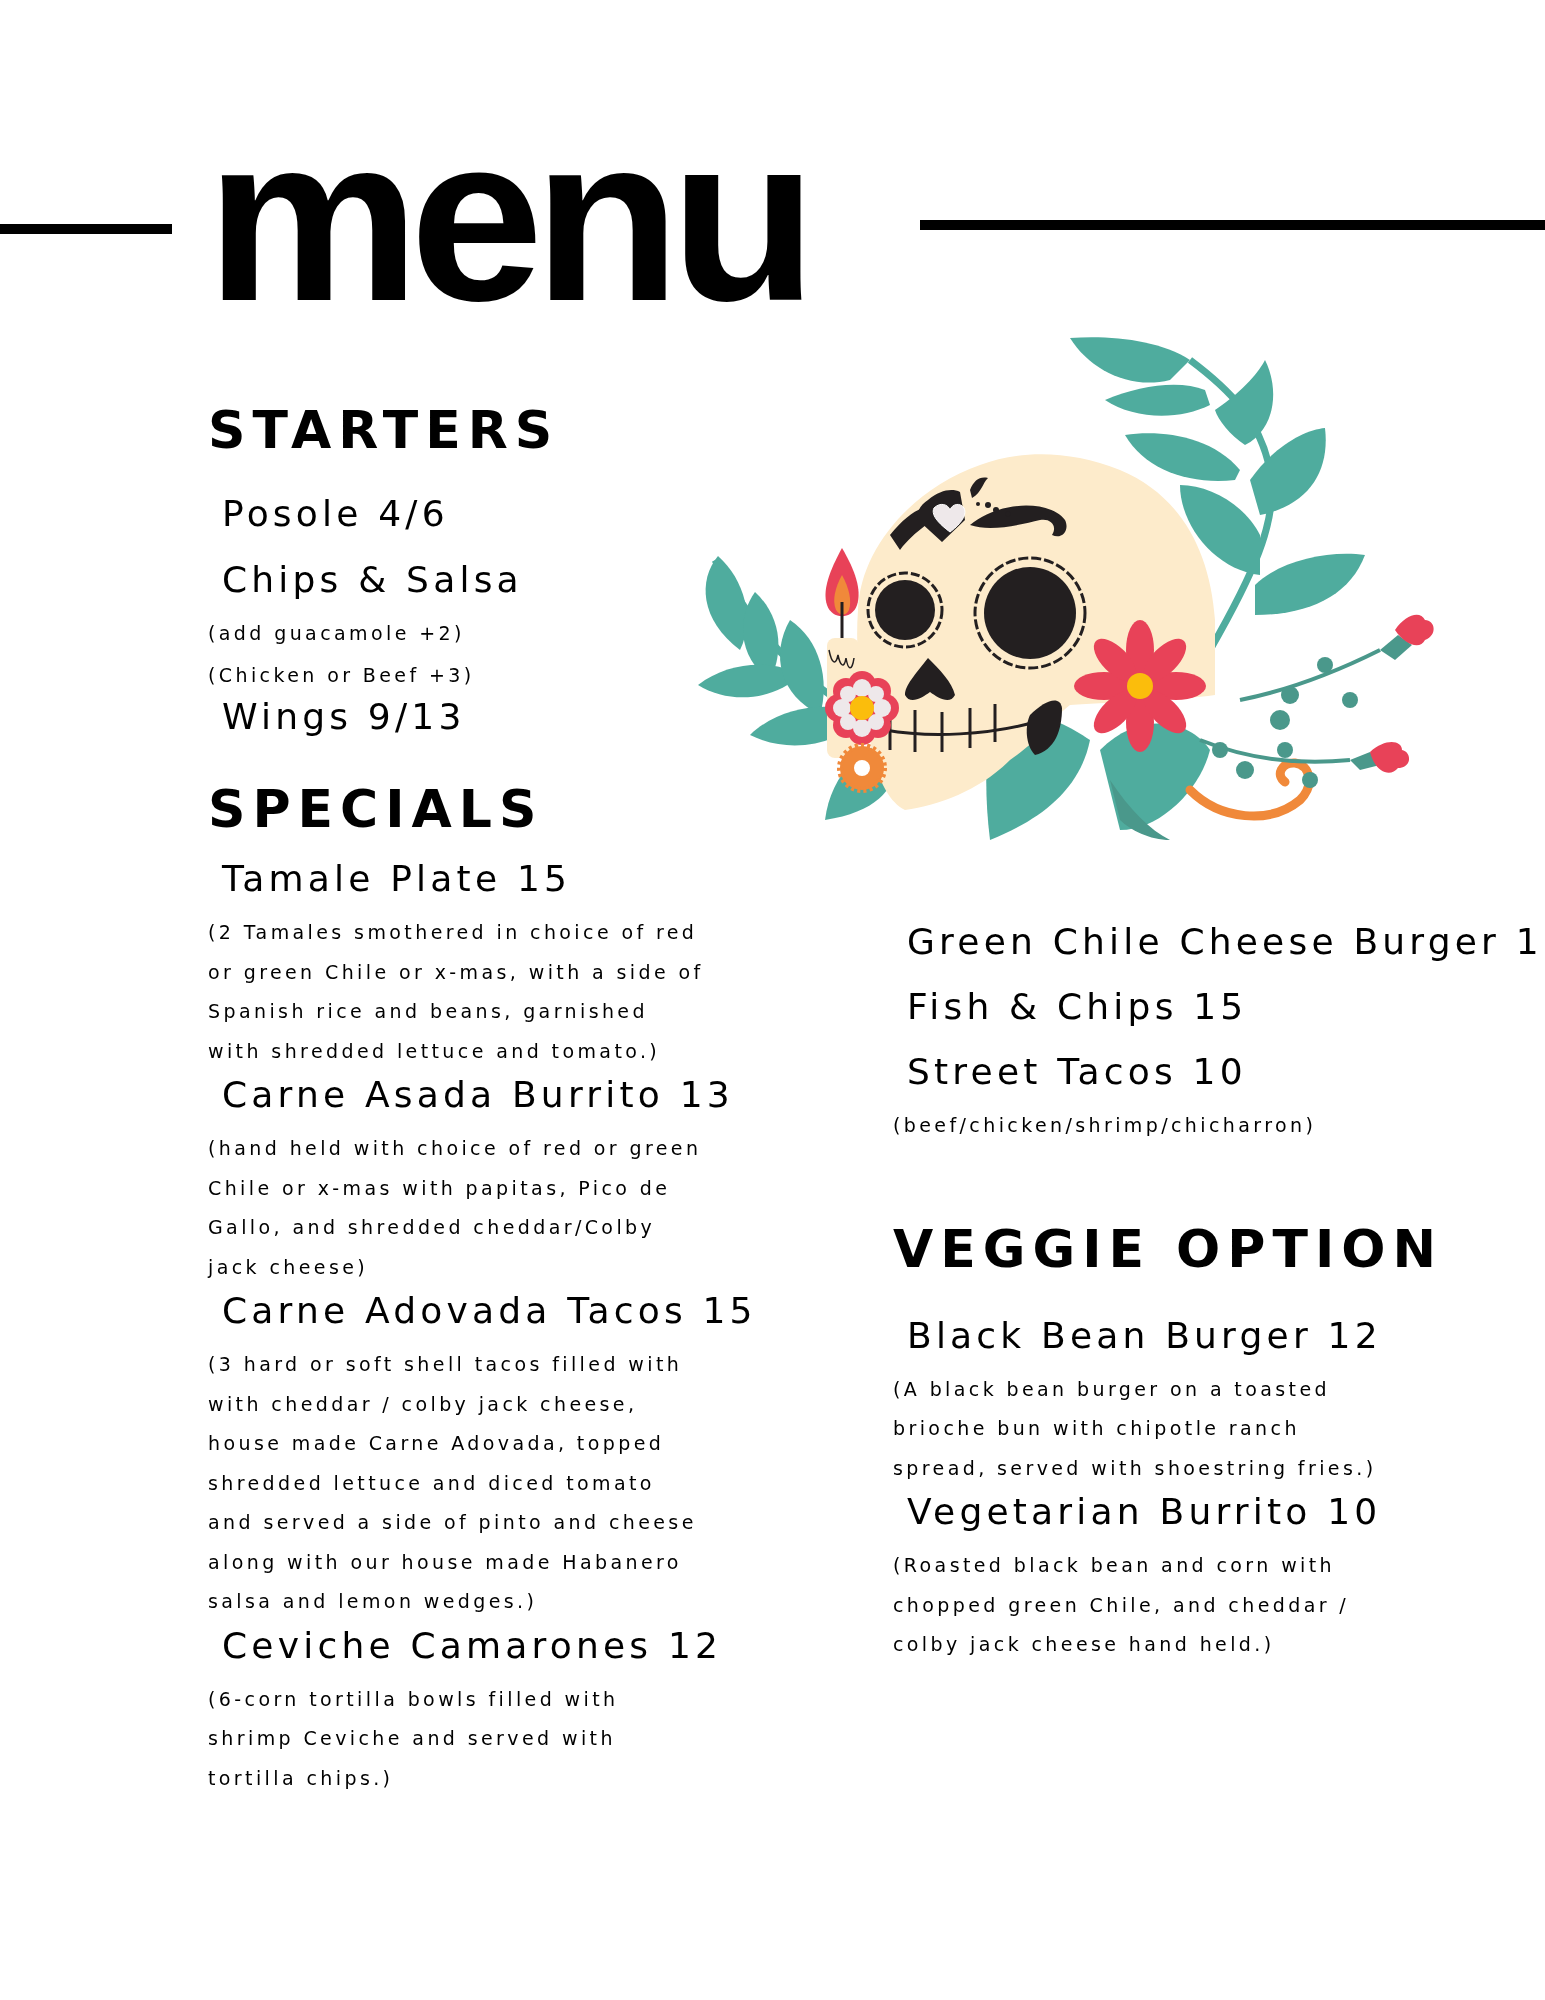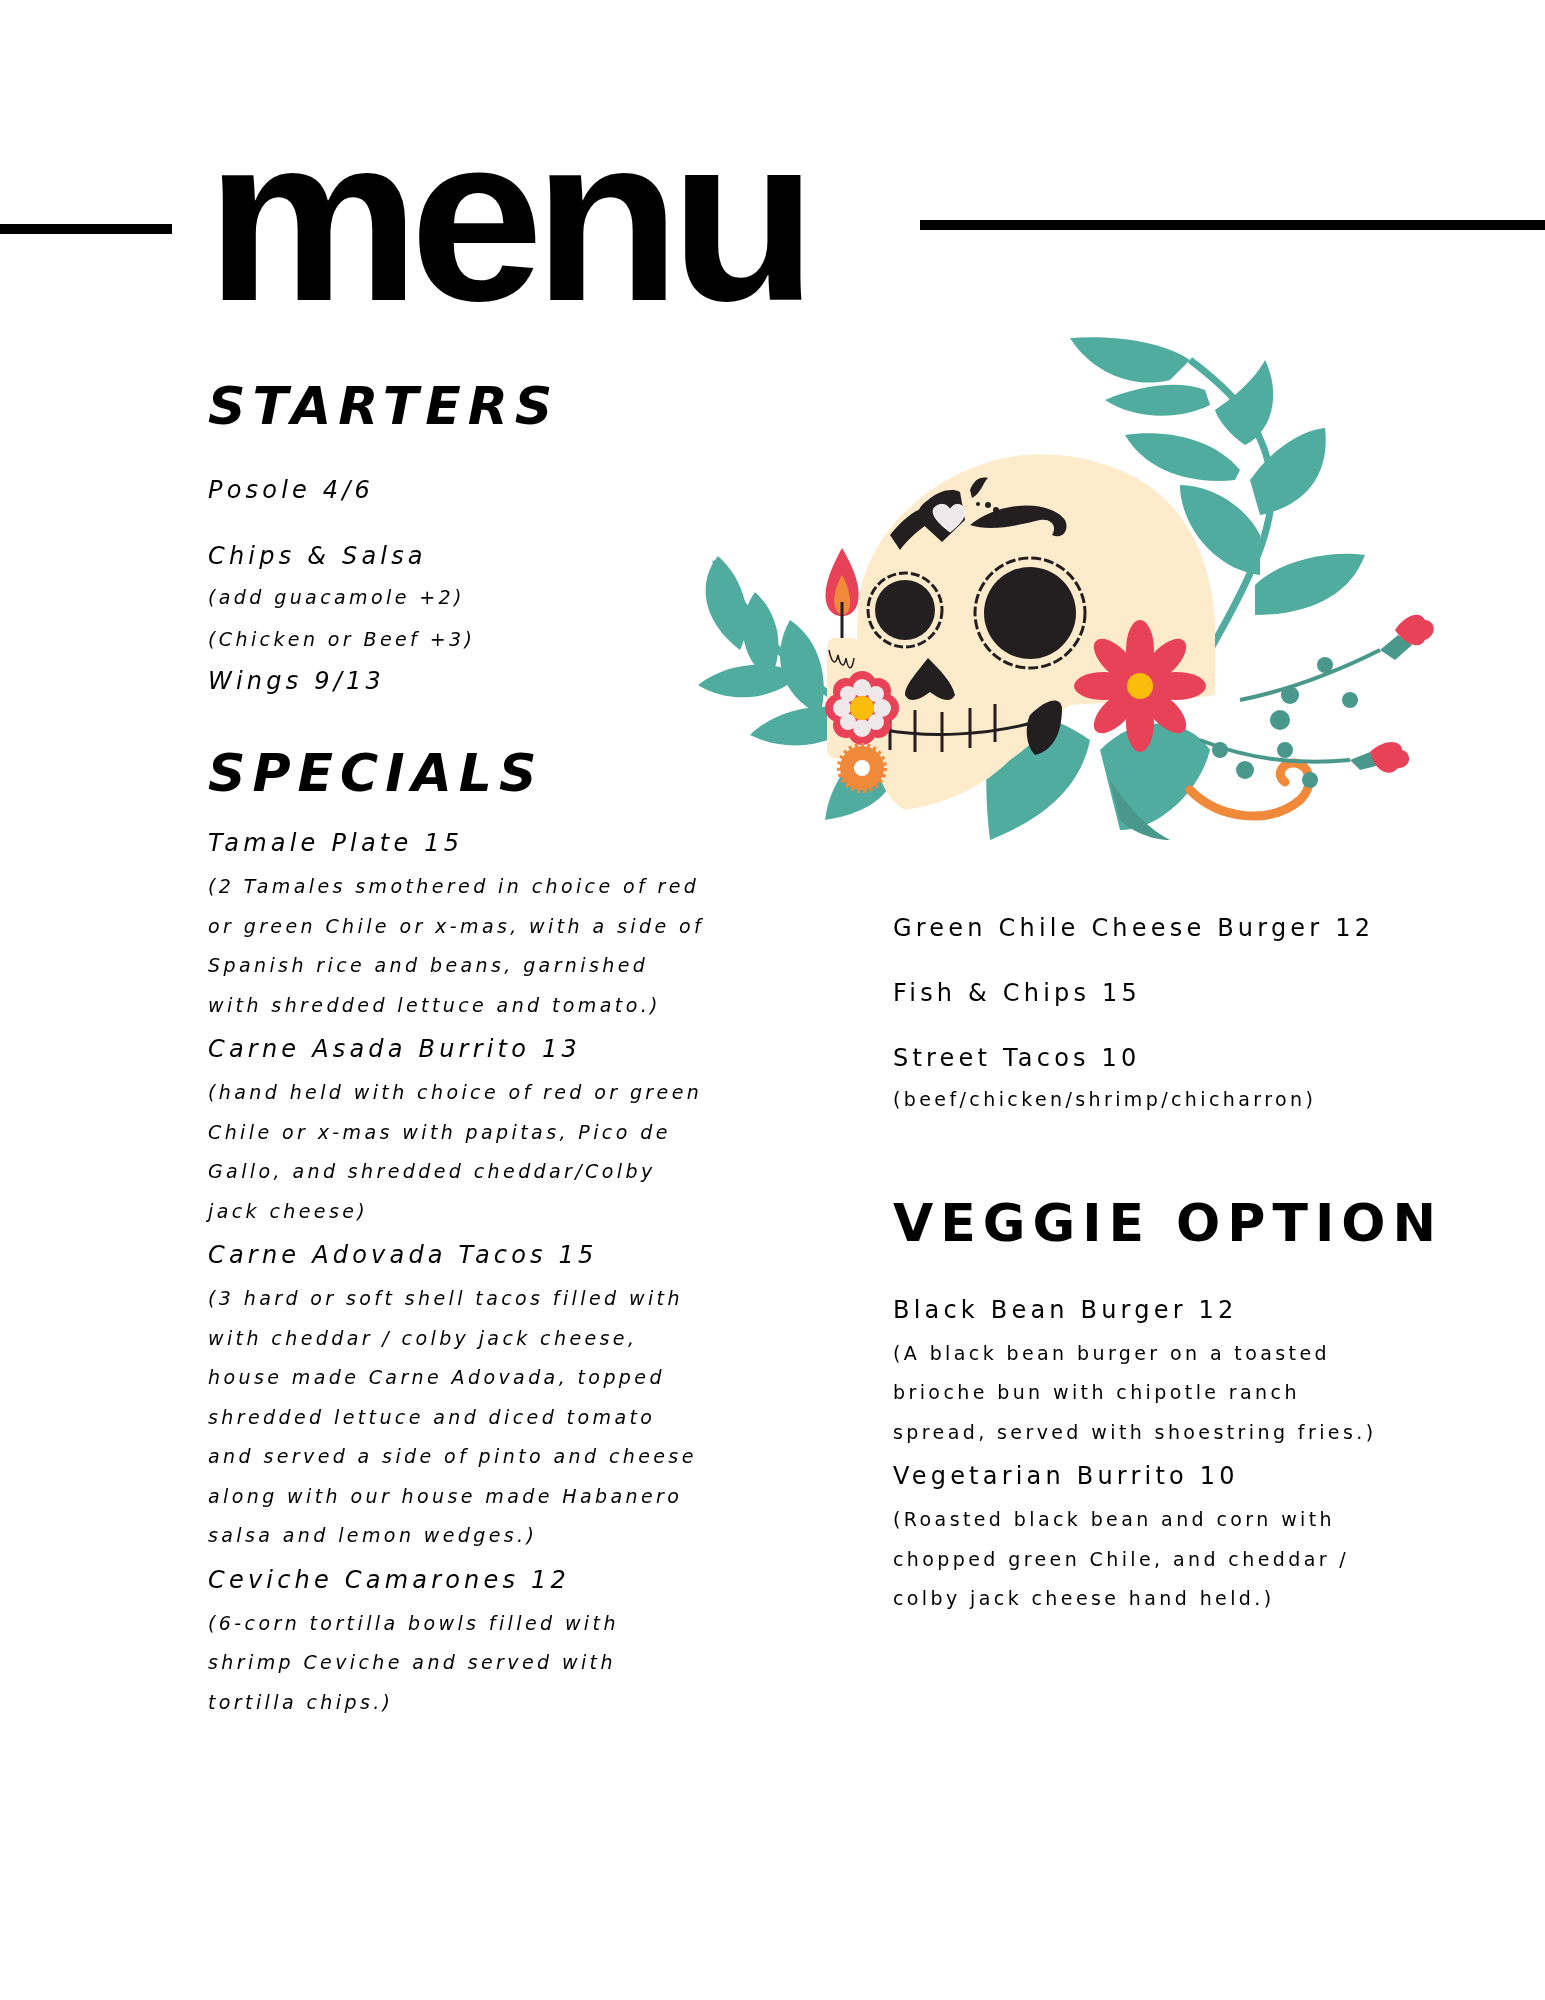--- a/index.html
+++ b/index.html
@@ -12,31 +12,31 @@
   .rule.right { left: 920px; top: 220px; width: 625px; }
 
   .wordmark {
     position: absolute; left: 206px; top: 118px; width: 690px; height: 200px;
     font-family: "Liberation Sans", sans-serif; font-weight: 700;
     font-size: 236px; line-height: 200px; letter-spacing: -10px;
     transform: scaleX(1.02); transform-origin: left top;
   }
 
   .col { position: absolute; }
-  .col.left { left: 208px; top: 376px; width: 520px; font-style: italic; }
+  .col.left { left: 208px; top: 400px; width: 520px; }
   .col.right { left: 893px; top: 908px; width: 640px; }
 
   .section-title {
     font-family: "DejaVu Sans", sans-serif; font-weight: 700;
     font-size: 52px; letter-spacing: 7px; line-height: 60px; margin: 0;
   }
   .item-name {
     font-family: "DejaVu Sans", sans-serif; font-weight: 400;
-    font-size: 24px; letter-spacing: 4.2px; line-height: 40px;
-    margin: 0; white-space: nowrap;
+    font-size: 36px; letter-spacing: 4.2px; line-height: 40px;
+    margin: 14px; white-space: nowrap;
   }
   .item-desc {
     font-family: "DejaVu Sans", sans-serif; font-weight: 400;
     font-size: 19px; letter-spacing: 3.4px; line-height: 39.5px;
     margin: 0; white-space: nowrap;
   }
   .line { display: block; }
 
   .illustration { position: absolute; left: 690px; top: 320px; width: 850px; height: 560px; }
 </style>

